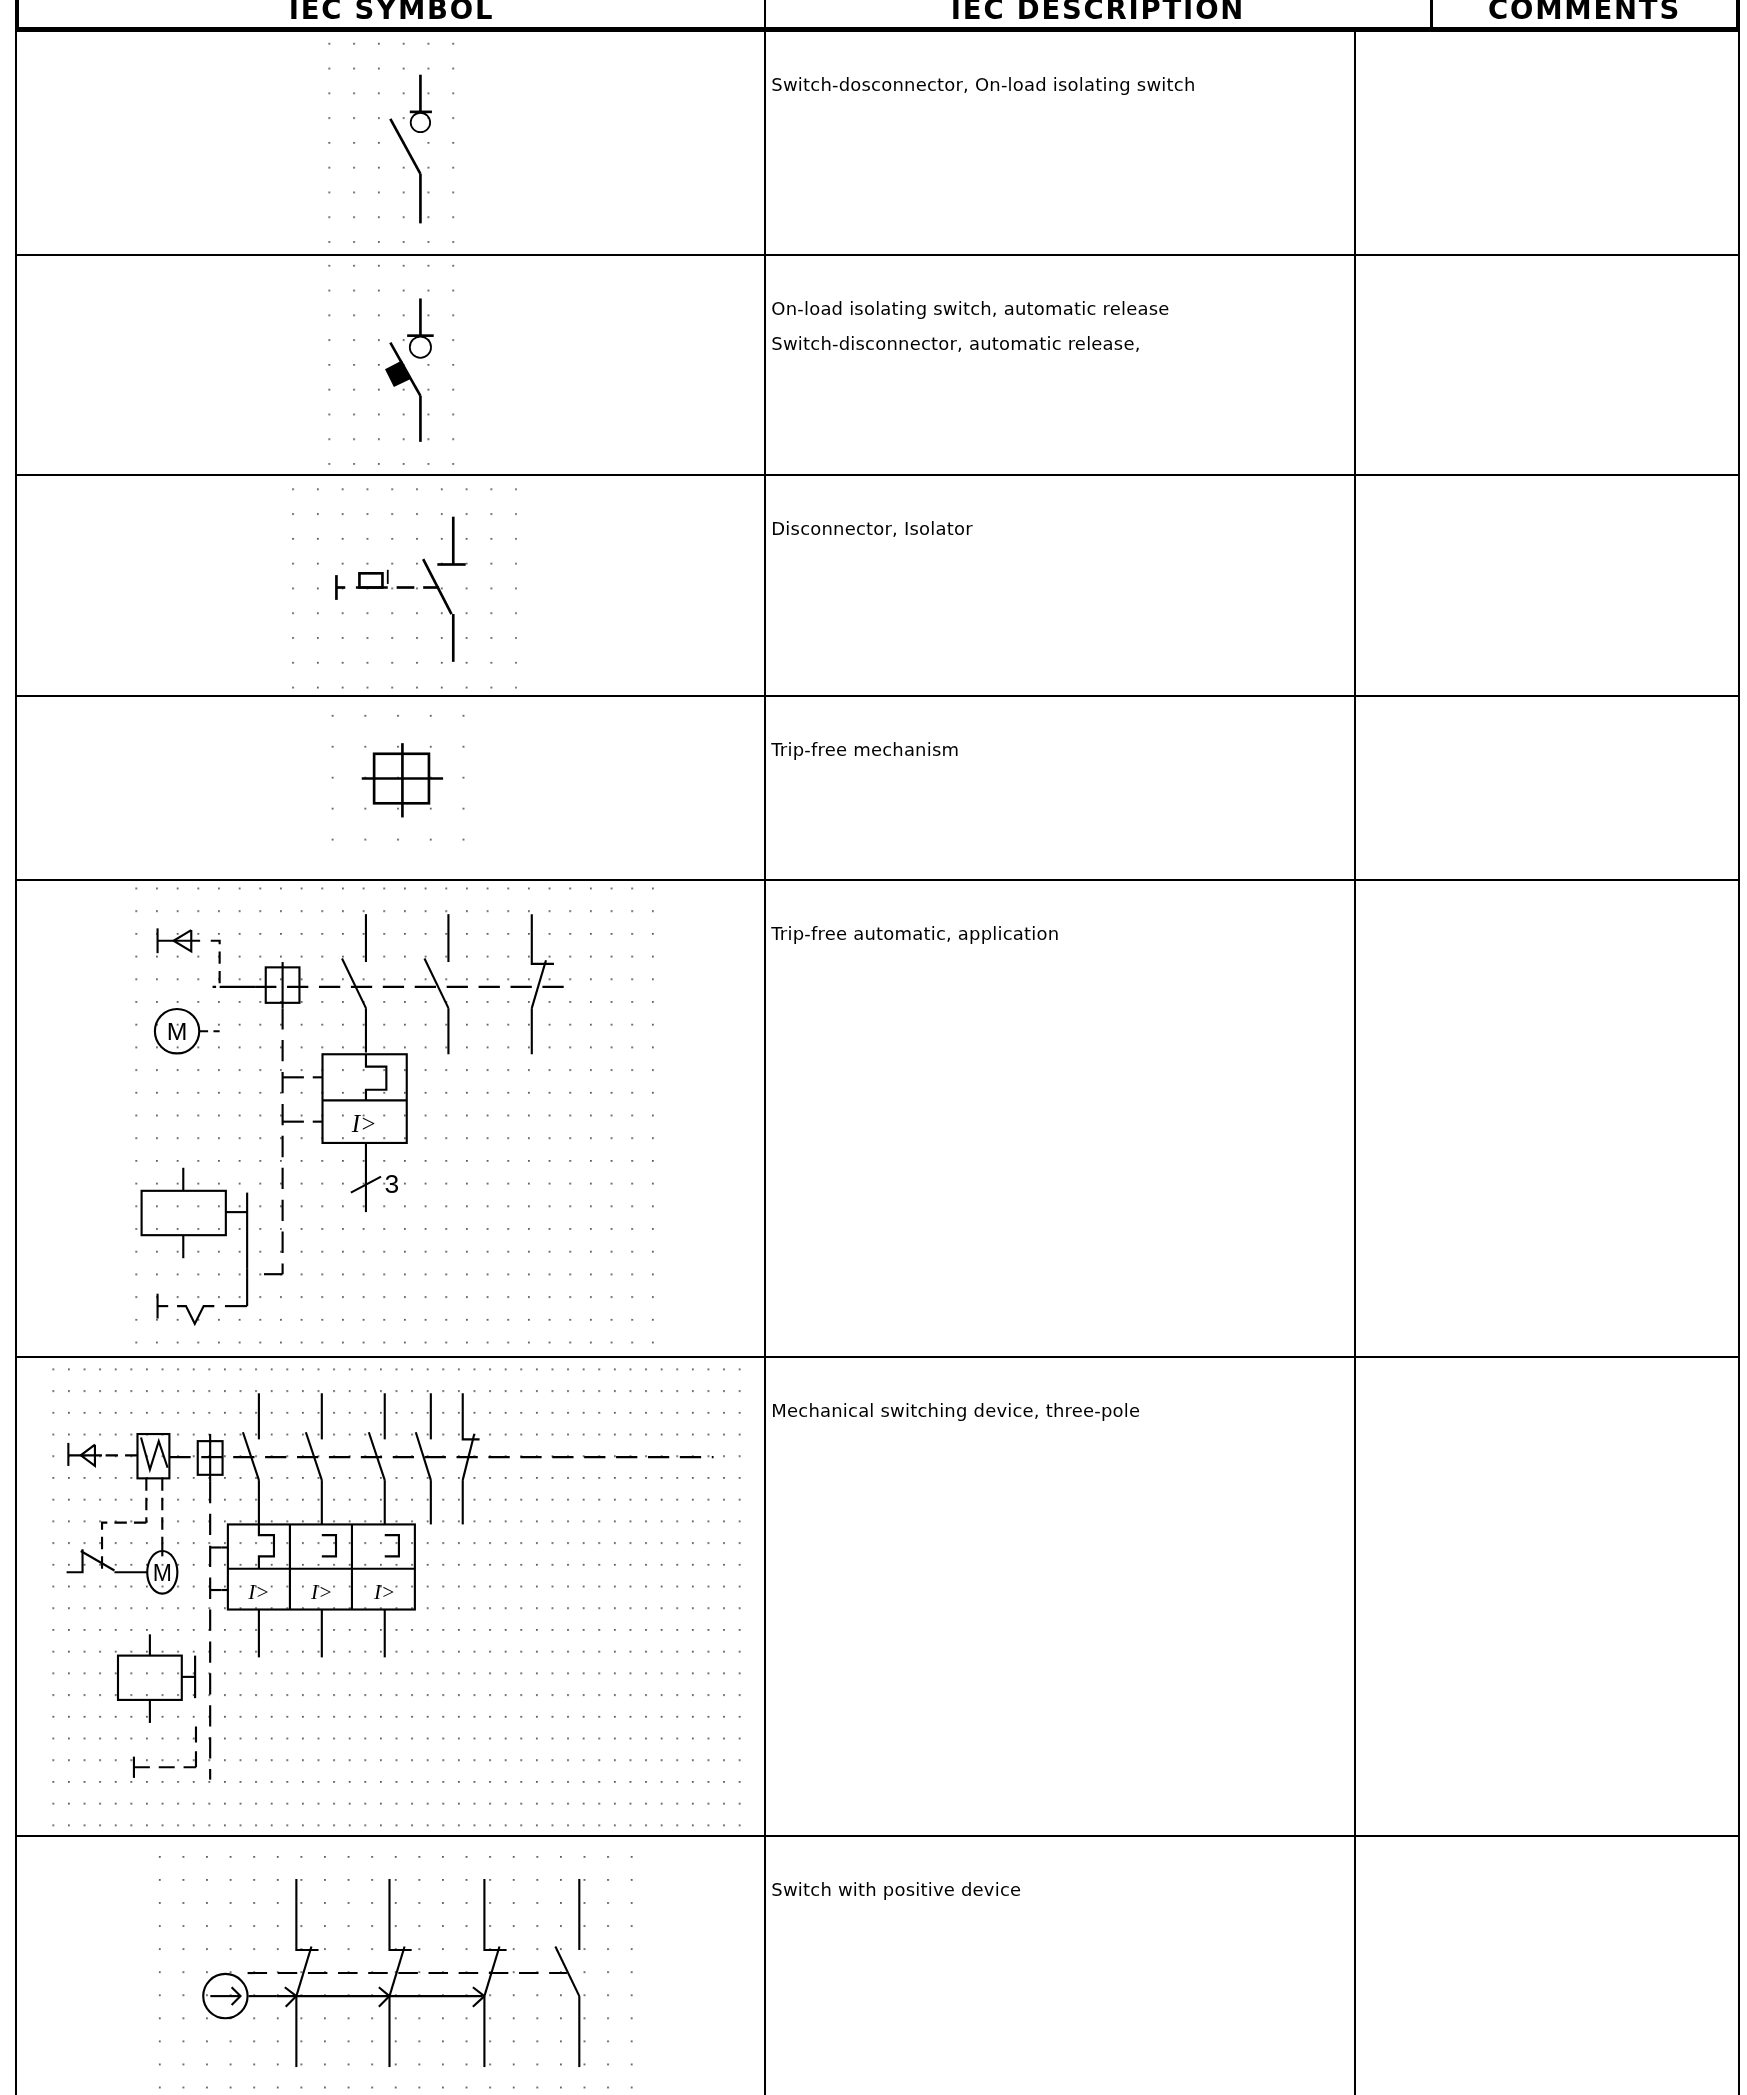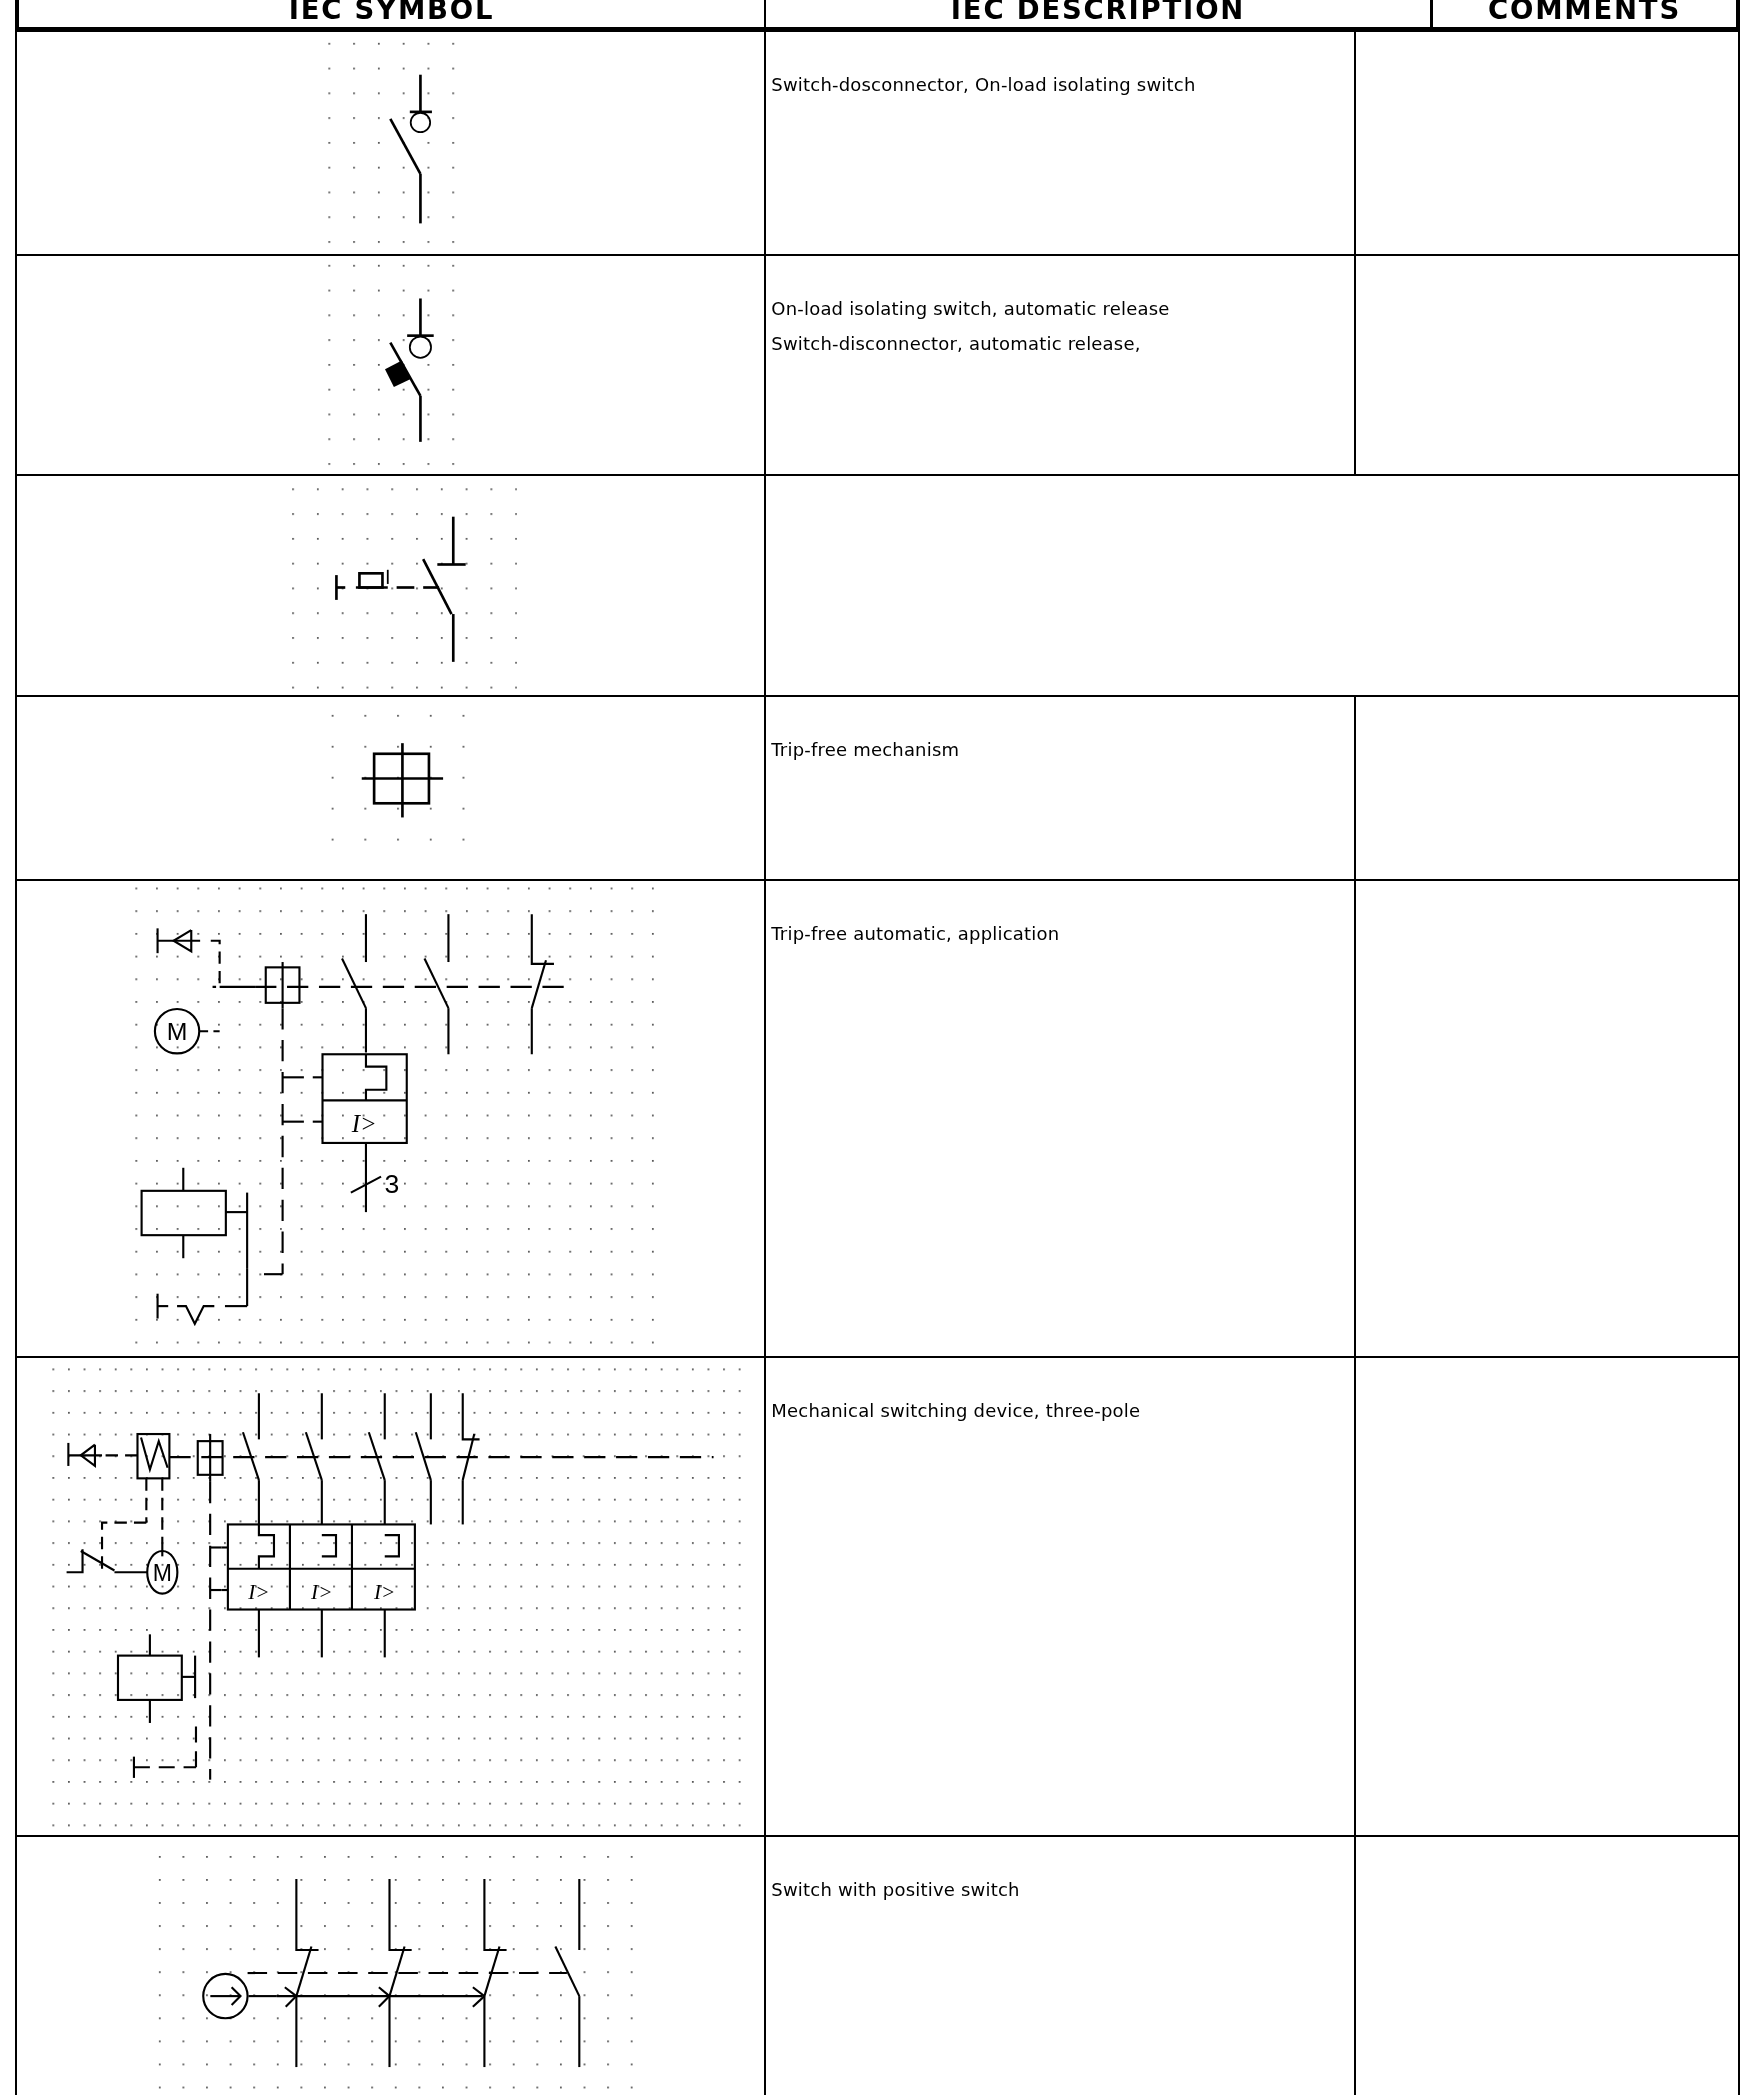--- a/index.html
+++ b/index.html
@@ -100,20 +100,23 @@
           <line x1="66" y1="106" x2="66" y2="134"></line>
           <line x1="66" y1="120" x2="76" y2="120"></line>
           <line x1="88" y1="120" x2="124" y2="120"></line>
           <rect x="92" y="104" width="26" height="16"></rect>
           <line x1="124" y1="100" x2="124" y2="116" stroke-width="2"></line>
           <line x1="134" y1="120" x2="154" y2="120"></line>
           <line x1="164" y1="120" x2="182" y2="120"></line>
         </g>
       </svg>
     </div>
+    <div class="c2">
+      <span class="desc-line">Disconnector, Isolator</span>
+    </div>
     <div class="c3"></div>
   </div>
 
   <div class="row" style="height:184px">
     <div class="c1">
       <svg class="sym" style="left:297px;top:14px" width="168" height="151" viewBox="0 0 190 170">
         <defs>
             <pattern id="g4" width="37" height="35" patternUnits="userSpaceOnUse" x="20" y="4">
               <rect width="2" height="2" fill="#555"></rect>
             </pattern>
@@ -326,18 +329,18 @@
           <line x1="374" y1="166" x2="387" y2="176"></line>
           <line x1="374" y1="188" x2="387" y2="176"></line>
 
           <line x1="494" y1="44" x2="494" y2="124"></line>
           <line x1="467" y1="120" x2="494" y2="176"></line>
           <line x1="494" y1="176" x2="494" y2="256"></line>
         </g>
       </svg>
     </div>
     <div class="c2">
-      <span class="desc-line">Switch with positive switch</span>
+      <span class="desc-line">Switch with positive device</span>
     </div>
     <div class="c3"></div>
   </div>
 </div>
 
 
 </body></html>

